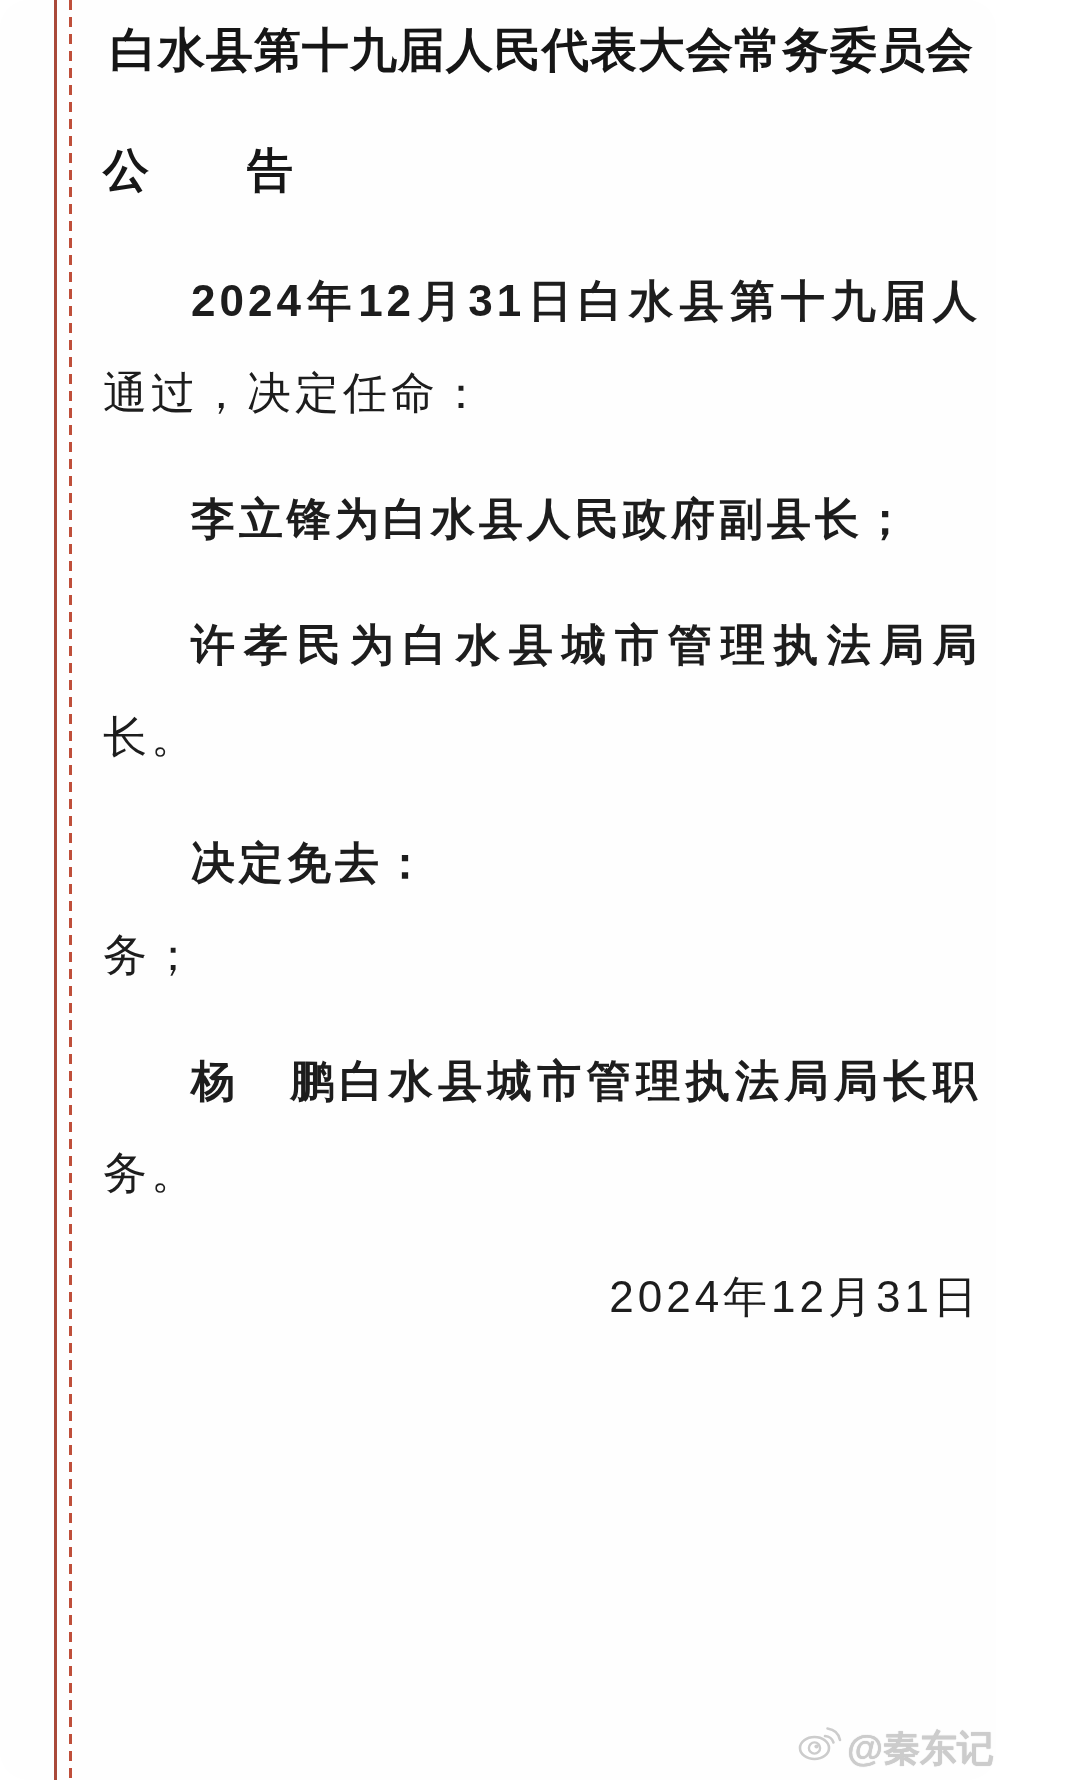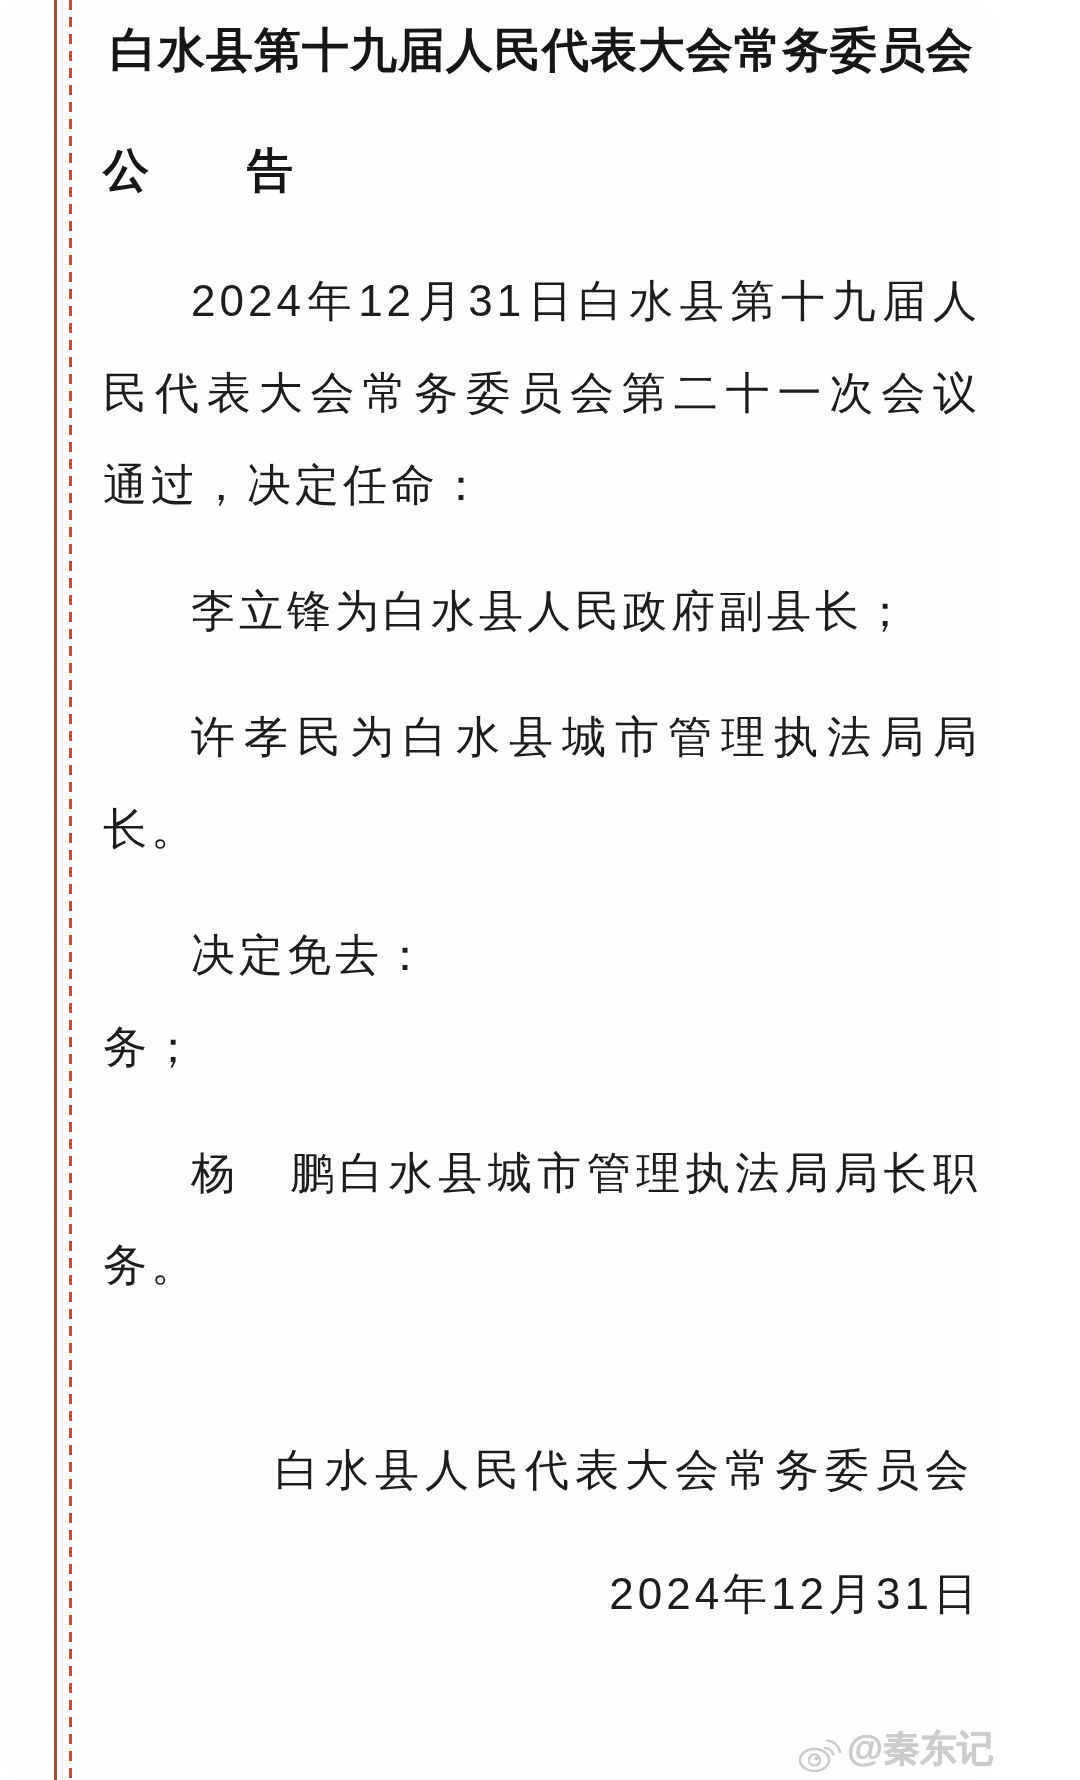--- a/index.html
+++ b/index.html
@@ -46,40 +46,40 @@
     font-size:44px; line-height:92px;
     letter-spacing:4px;
     white-space:nowrap;
   }
   .line.justify {
     white-space:normal;
     text-align:justify;
     text-align-last:justify;
     -moz-text-align-last:justify;
   }
-  .line.indent { padding-left:88px; }
+  .line.indent { padding-left:88px;font-weight:bold; }
   .line.para-start { margin-top:34px; }
   .body .line:first-child { margin-top:0; }
 
   .signature {
     margin-top:113px;
     font-size:44px; line-height:92px;
     letter-spacing:6px;
     text-align:right; padding-right:6px;
   }
   .date {
     margin-top:32px;
     font-size:44px; line-height:92px;
     letter-spacing:4px;
     text-align:right; padding-right:0px;
   }
 
   .watermark {
     position:absolute; right:2px; bottom:6px;
-    display:flex; align-items:flex-end; gap:4px;
+    display:flex; align-items:flex-start; gap:4px;
     z-index:5;
     color:var(--watermark-color, #cccccc);
     font-size:37px; font-weight:700;
     text-shadow:0 0 1px rgba(170,170,170,.8), 1px 1px 0 rgba(255,255,255,.9);
     pointer-events:none;
   }
   .watermark svg { display:block; }
 </style>
 </head>
 <body>
@@ -89,31 +89,29 @@
   <div class="vline solid pos-left-solid"></div>
   <div class="vline dashed pos-left-dash"></div>
   <div class="vline dashed pos-right-dash"></div>
   <div class="vline solid pos-right-solid"></div>
 
   <div class="content">
     <div class="title">白水县第十九届人民代表大会常务委员会</div>
     <div class="subtitle">公　　告</div>
     <div class="body" id="body-lines">
         <div class="line justify indent para-start">2024年12月31日白水县第十九届人</div>
-        <div class="line justify">民代表大会常务委员会第二十一次会议</div>
         <div class="line">通过，决定任命：</div>
         <div class="line indent para-start">李立锋为白水县人民政府副县长；</div>
         <div class="line justify indent para-start">许孝民为白水县城市管理执法局局</div>
         <div class="line">长。</div>
         <div class="line indent para-start">决定免去：</div>
         <div class="line">务；</div>
         <div class="line justify indent para-start">杨　鹏白水县城市管理执法局局长职</div>
         <div class="line">务。</div>
       </div>
-    <div class="signature">白水县人民代表大会常务委员会</div>
     <div class="date">2024年12月31日</div>
   </div>
 
   <div class="watermark">
     <svg width="46" height="38" viewBox="0 0 46 38" aria-hidden="true">
       <ellipse cx="17.5" cy="24" rx="14.5" ry="11" fill="rgba(255,255,255,0.65)" stroke="#cccccc" stroke-width="2.6"></ellipse>
       <circle cx="17.5" cy="24" r="5.6" fill="none" stroke="#cccccc" stroke-width="2.4"></circle>
       <circle cx="19.5" cy="22.5" r="2.1" fill="#cccccc"></circle>
       <path d="M28 12 q6.5 0.5 8.5 6.5" fill="none" stroke="#cccccc" stroke-width="2.6" stroke-linecap="round"></path>
       <path d="M30.5 4.5 q10.5 1.5 12.5 11.5" fill="none" stroke="#cccccc" stroke-width="2.6" stroke-linecap="round"></path>

